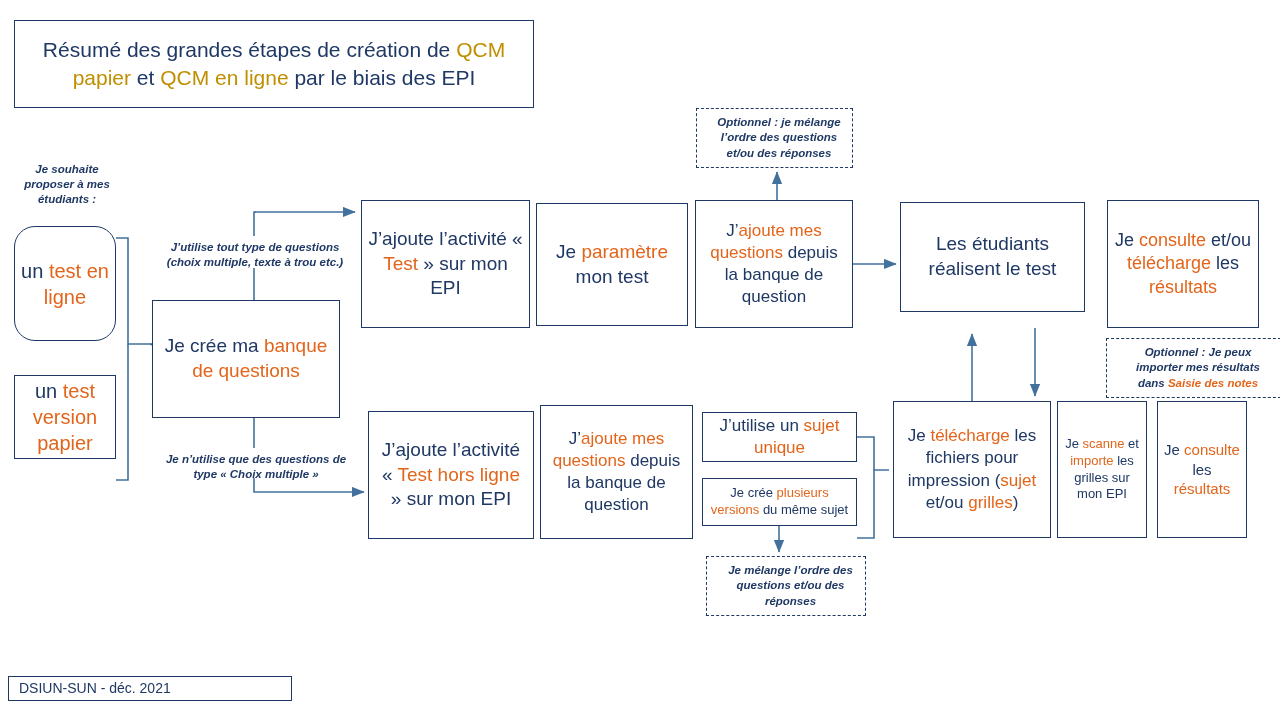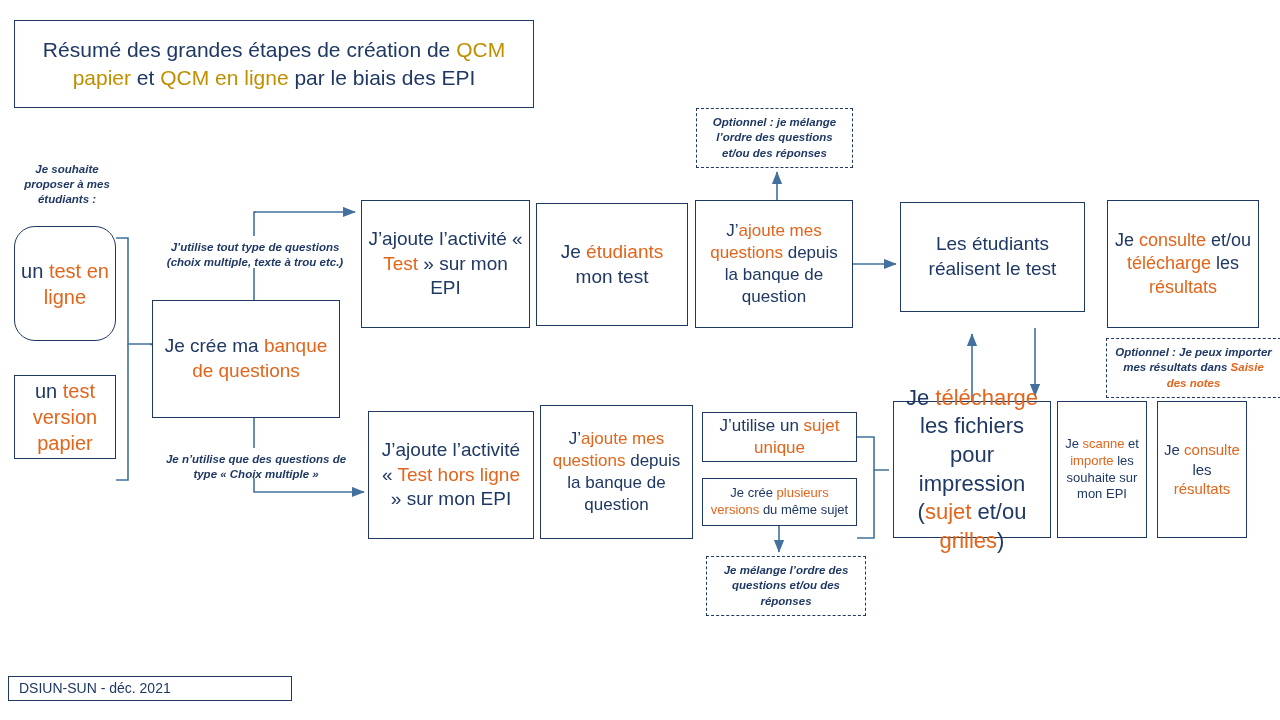--- a/index.html
+++ b/index.html
@@ -28,20 +28,21 @@
     padding:4px 6px;
     z-index:3;
   }
   .box .inner{width:100%;}
   .dashed{
     border:1.5px dashed #1F3864;
     font-style:italic;
     font-weight:bold;
     font-size:11.5px;
     line-height:1.32;
+    padding-left:15px;
   }
   .ital{
     position:absolute;
     font-style:italic;
     font-weight:bold;
     font-size:11.5px;
     line-height:1.30;
     text-align:center;
     color:#1F3864;
     z-index:4;
@@ -81,21 +82,21 @@
   
   #dash-opt-melange{left:696px;top:108px;width:157px;height:60px;}
   #dash-opt-import{left:1106px;top:338px;width:175px;height:60px;}
   #dash-melange-bottom{left:700px;top:556px;width:160px;height:60px;margin-left:6px;}
 
   
   #box-activite-hors{left:368px;top:411px;width:166px;height:128px;font-size:19px;}
   #box-ajoute-q-bot{left:540px;top:405px;width:153px;height:134px;font-size:17px;}
   #box-sujet-unique{left:702px;top:412px;width:155px;height:50px;font-size:17px;}
   #box-plusieurs-versions{left:702px;top:478px;width:155px;height:48px;font-size:13px;}
-  #box-telecharge{left:893px;top:401px;width:158px;height:137px;font-size:22px;}
+  #box-telecharge{left:893px;top:401px;width:158px;height:137px;font-size:17px;}
   #box-scanne{left:1057px;top:401px;width:90px;height:137px;font-size:13px;}
   #box-consulte-res{left:1157px;top:401px;width:90px;height:137px;font-size:15px;}
 
   svg#wires{position:absolute;left:0;top:0;width:1280px;height:720px;z-index:1;pointer-events:none;}
   .wire{fill:none;stroke:#41719C;stroke-width:1.6;}
   .ahead{fill:#41719C;}
 </style>
 </head>
 <body>
 
@@ -165,21 +166,21 @@
   <div class="ital" id="lbl-choix-multiple">Je n’utilise que des questions de type « Choix multiple »</div>
 
   <div class="box" id="box-activite-test">
     <div class="inner">
       <span>J’ajoute l’activité « </span><span class="or">Test</span><span> » sur mon EPI</span>
     </div>
   </div>
 
   <div class="box" id="box-parametre">
     <div class="inner">
-      <span>Je </span><span class="or">étudiants</span><span> mon test</span>
+      <span>Je </span><span class="or">paramètre</span><span> mon test</span>
     </div>
   </div>
 
   <div class="box" id="box-ajoute-q-top">
     <div class="inner">
       <span>J’</span><span class="or">ajoute mes questions</span><span> depuis la banque de question</span>
     </div>
   </div>
 
   <div class="box" id="box-etudiants">
@@ -233,21 +234,21 @@
   </div>
 
   <div class="box" id="box-telecharge">
     <div class="inner">
       <span>Je </span><span class="or">télécharge</span><span> les fichiers pour impression (</span><span class="or">sujet</span><span> et/ou </span><span class="or">grilles</span><span>)</span>
     </div>
   </div>
 
   <div class="box" id="box-scanne">
     <div class="inner">
-      <span>Je </span><span class="or">scanne</span><span> et </span><span class="or">importe</span><span> les souhaite sur mon EPI</span>
+      <span>Je </span><span class="or">scanne</span><span> et </span><span class="or">importe</span><span> les grilles sur mon EPI</span>
     </div>
   </div>
 
   <div class="box" id="box-consulte-res">
     <div class="inner">
       <span>Je </span><span class="or">consulte</span><span> les </span><span class="or">résultats</span>
     </div>
   </div>
 
   <div class="box" id="footer-box">

